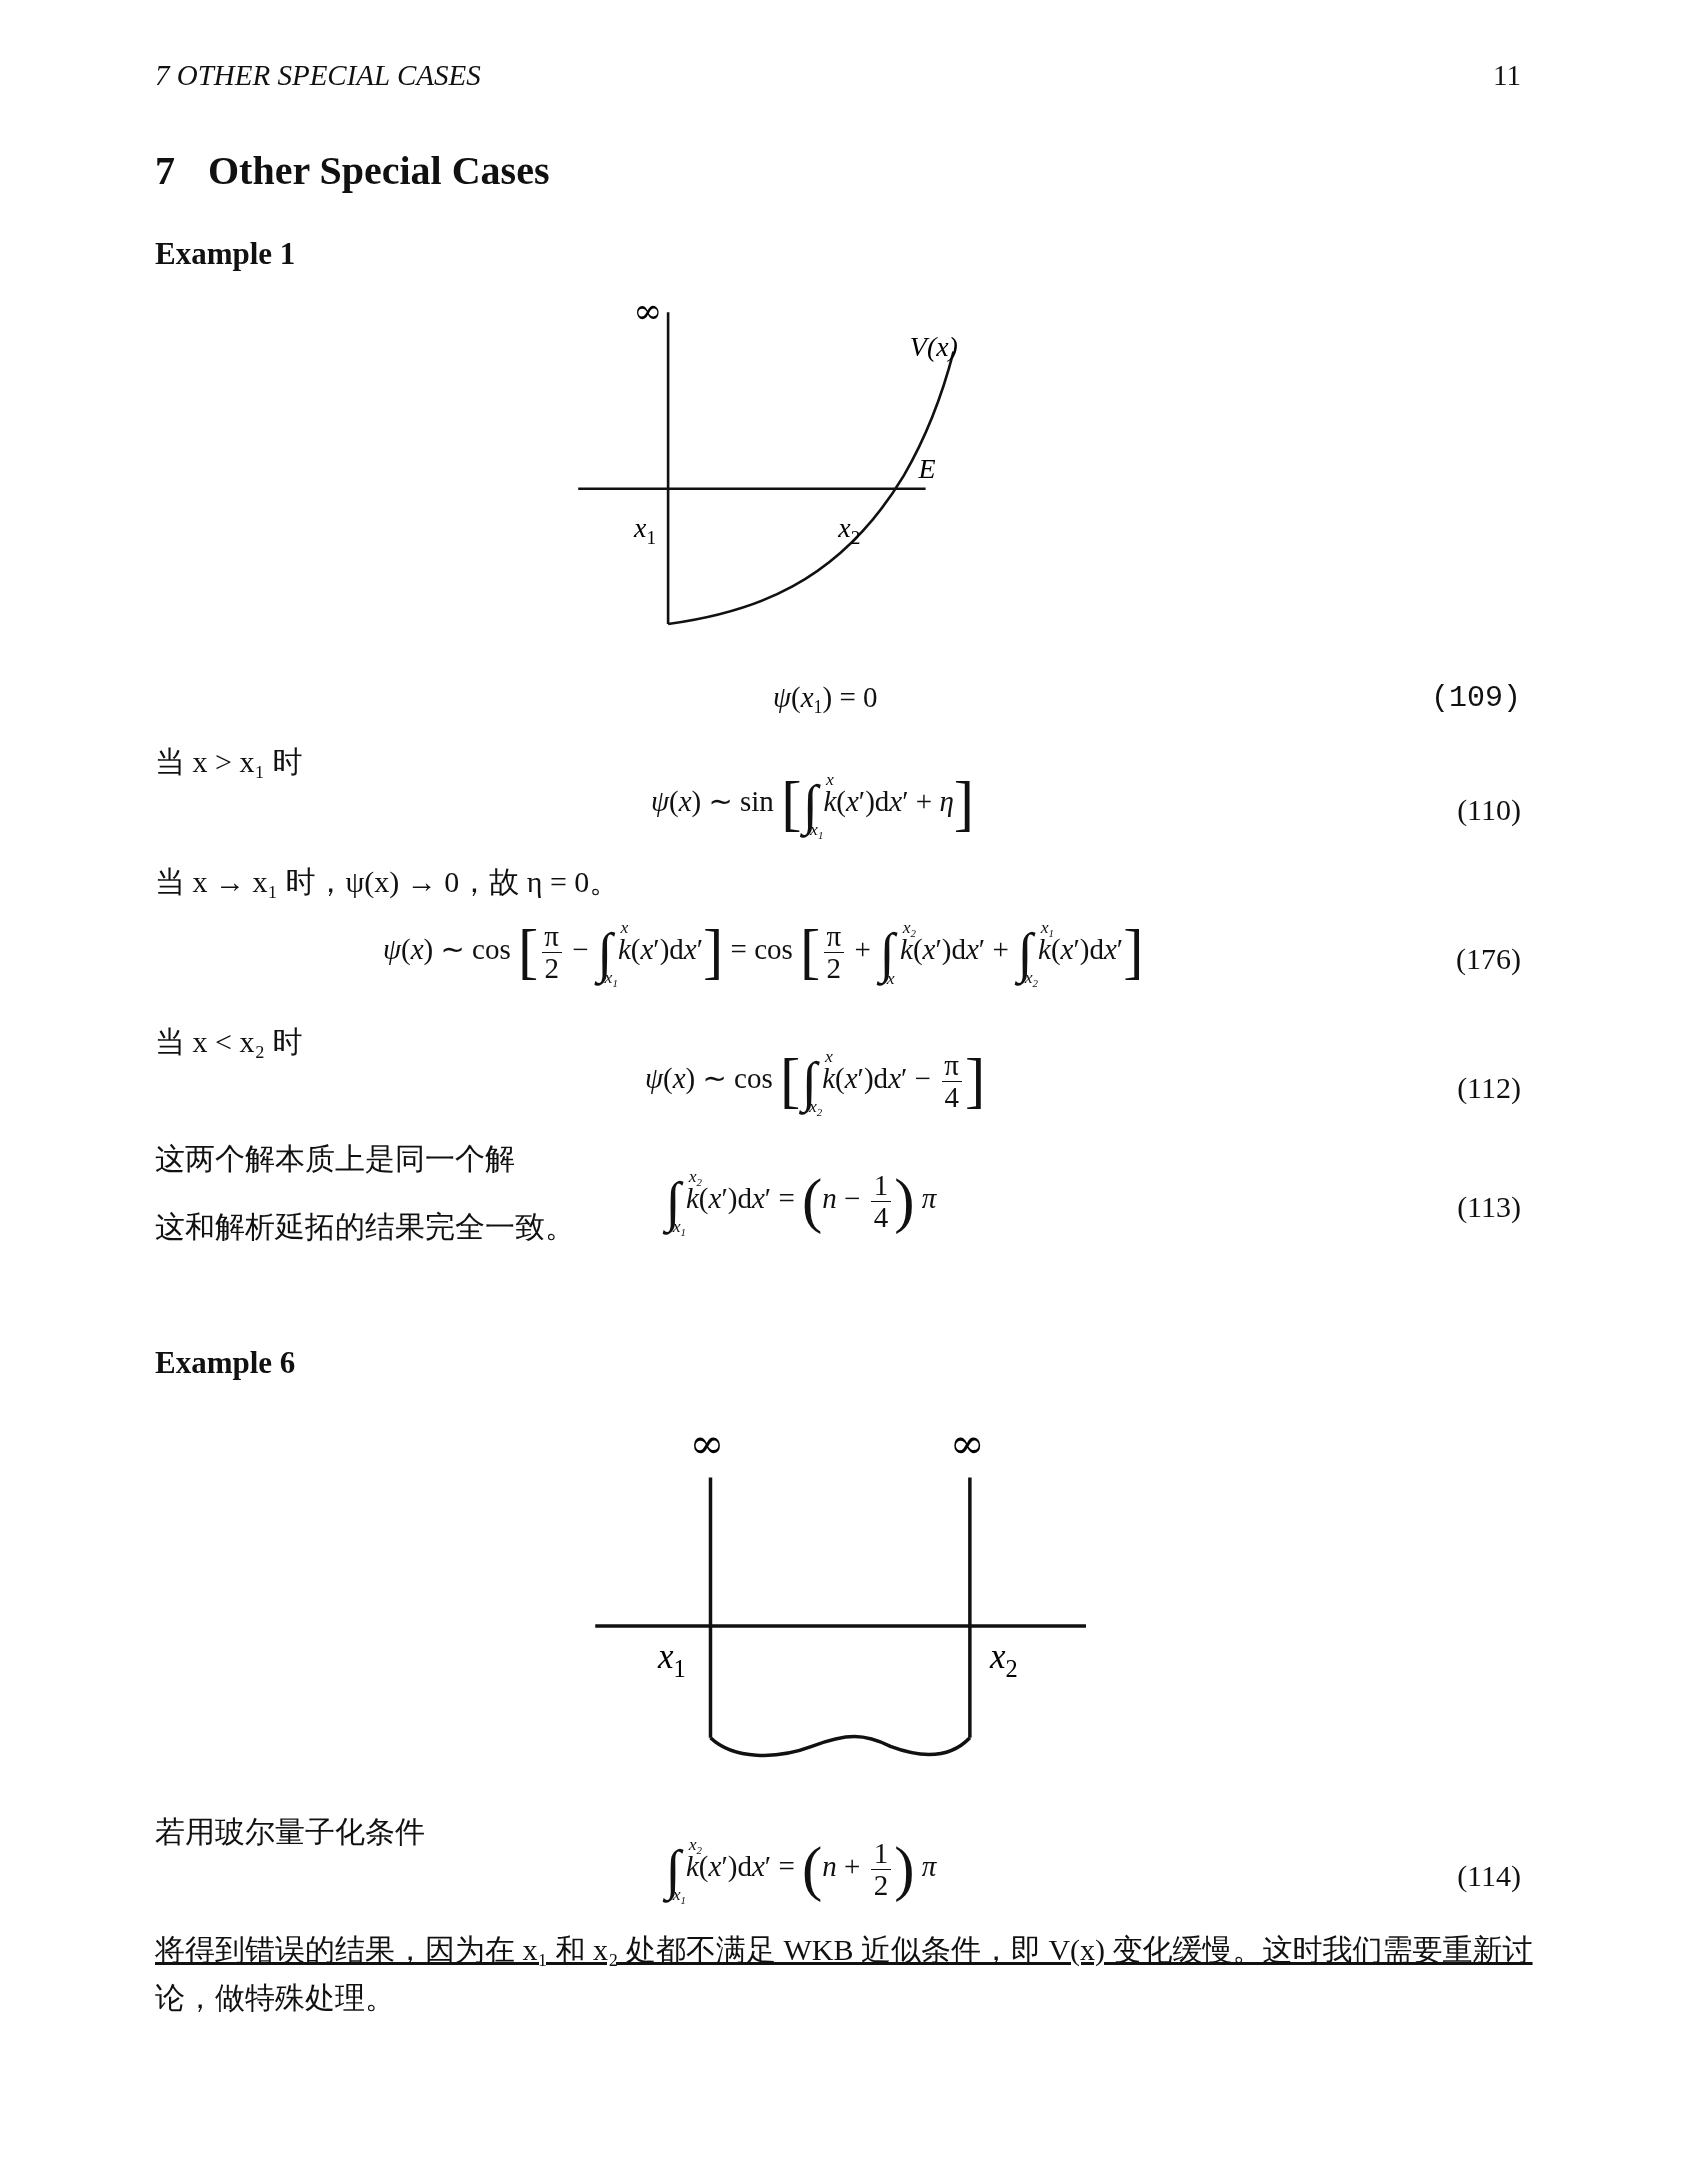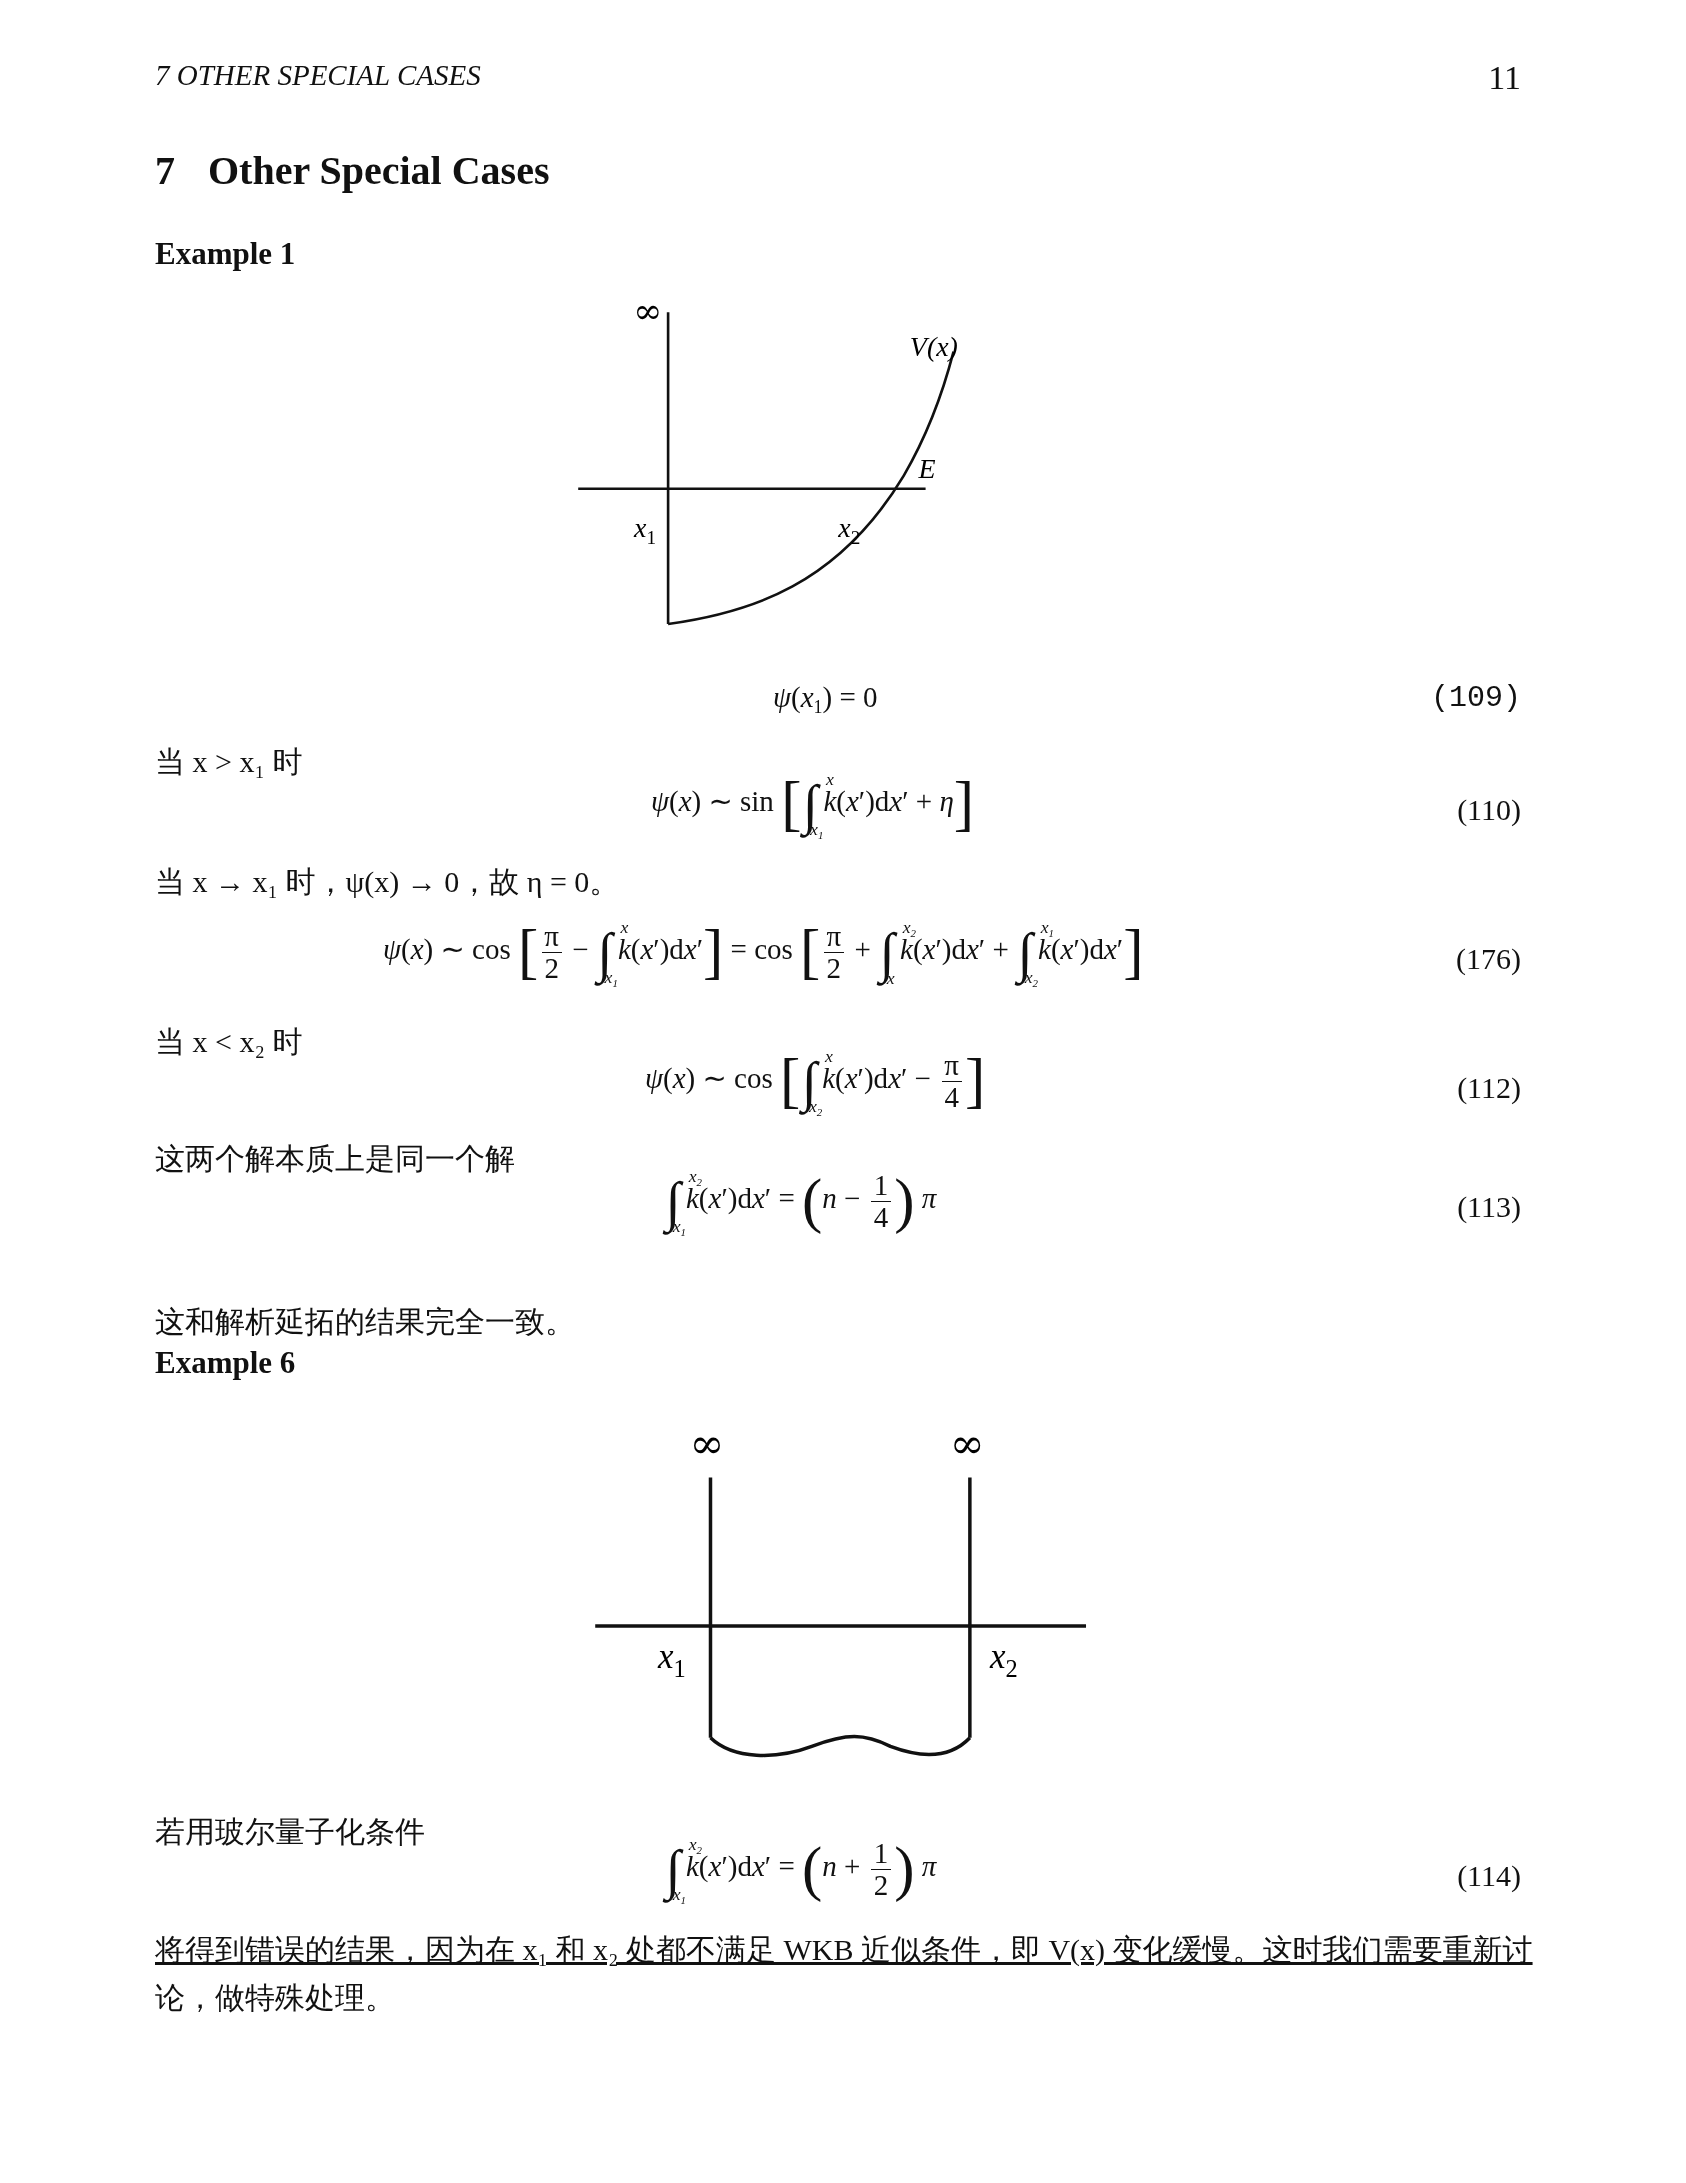--- a/index.html
+++ b/index.html
@@ -1,19 +1,19 @@
 <!DOCTYPE html>
 <html style="font-size:14px"><head>
 <meta charset="utf-8">
 <style>
   html, body { margin:0; padding:0; background:#fff; }
   body { width:1687px; height:2184px; position:relative; font-family:"Liberation Serif","DejaVu Serif",serif; color:#111; overflow:hidden; }
   .abs { position:absolute; }
   .hdr { font-style:italic; font-size:29px; top:59px; }
-  .pnum { font-size:34px; top:59px; right:166px; }
+  .pnum { font-size:29px; top:59px; right:166px; }
   .h1 { font-weight:bold; font-size:40px; top:147px; left:155px; }
   .h1 .num { margin-right:33px; }
   .h3 { font-weight:bold; font-size:31px; }
   .para { font-size:30px; left:155px; line-height:47px; }
   .eq { font-size:29px; font-family:"Liberation Serif",serif; white-space:nowrap; }
   .eqn { font-size:30px; right:166px; }
   i, .it { font-style:italic; }
   sub { font-size:0.62em; vertical-align:-0.35em; }
   .frac { display:inline-block; vertical-align:middle; text-align:center; margin:0 3.5px; }
   .frac span { display:block; line-height:1.05em; }
@@ -64,21 +64,21 @@
 <div class="abs para" style="top:1018px;">当 x &lt; x₂ 时</div>
 
 <div class="abs eq" style="left:645px; top:1046px;"><i>ψ</i>(<i>x</i>) ∼ cos <span class="big">[</span><span class="int">∫<span class="lim u">x</span><span class="lim l">x<sub>2</sub></span></span><i>k</i>(<i>x</i>′)d<i>x</i>′ − <span class="frac"><span class="top">π</span><span>4</span></span><span class="big">]</span></div>
 <div class="abs eqn" style="top:1071px;">(112)</div>
 
 <div class="abs para" style="top:1135px;">这两个解本质上是同一个解</div>
 
 <div class="abs eq" style="left:664px; top:1166px;"><span class="int">∫<span class="lim u">x<sub>2</sub></span><span class="lim l">x<sub>1</sub></span></span><i>k</i>(<i>x</i>′)d<i>x</i>′ = <span class="big">(</span><i>n</i> − <span class="frac"><span class="top">1</span><span>4</span></span><span class="big">)</span> <i>π</i></div>
 <div class="abs eqn" style="top:1190px;">(113)</div>
 
-<div class="abs para" style="top:1298px;">这和解析延拓的结果完全一致。</div>
+<div class="abs para" style="top:1203px;">这和解析延拓的结果完全一致。</div>
 
 <div class="abs h3" style="left:155px; top:1345px;">Example 6</div>
 
 <svg style="left:576px; top:1397px;" width="524" height="367" viewBox="0 0 600 420">
   <line x1="154" y1="92" x2="154" y2="390" stroke="#111" stroke-width="4"></line>
   <line x1="451" y1="92" x2="451" y2="390" stroke="#111" stroke-width="4"></line>
   <line x1="22" y1="262" x2="584" y2="262" stroke="#111" stroke-width="4"></line>
   <path d="M154 390 C 180 415, 230 415, 270 400 C 310 385, 330 385, 360 400 C 400 415, 430 412, 451 390" fill="none" stroke="#111" stroke-width="4"></path>
   <text x="130" y="70" font-size="48" font-family="DejaVu Serif, serif">∞</text>
   <text x="428" y="70" font-size="48" font-family="DejaVu Serif, serif">∞</text>

